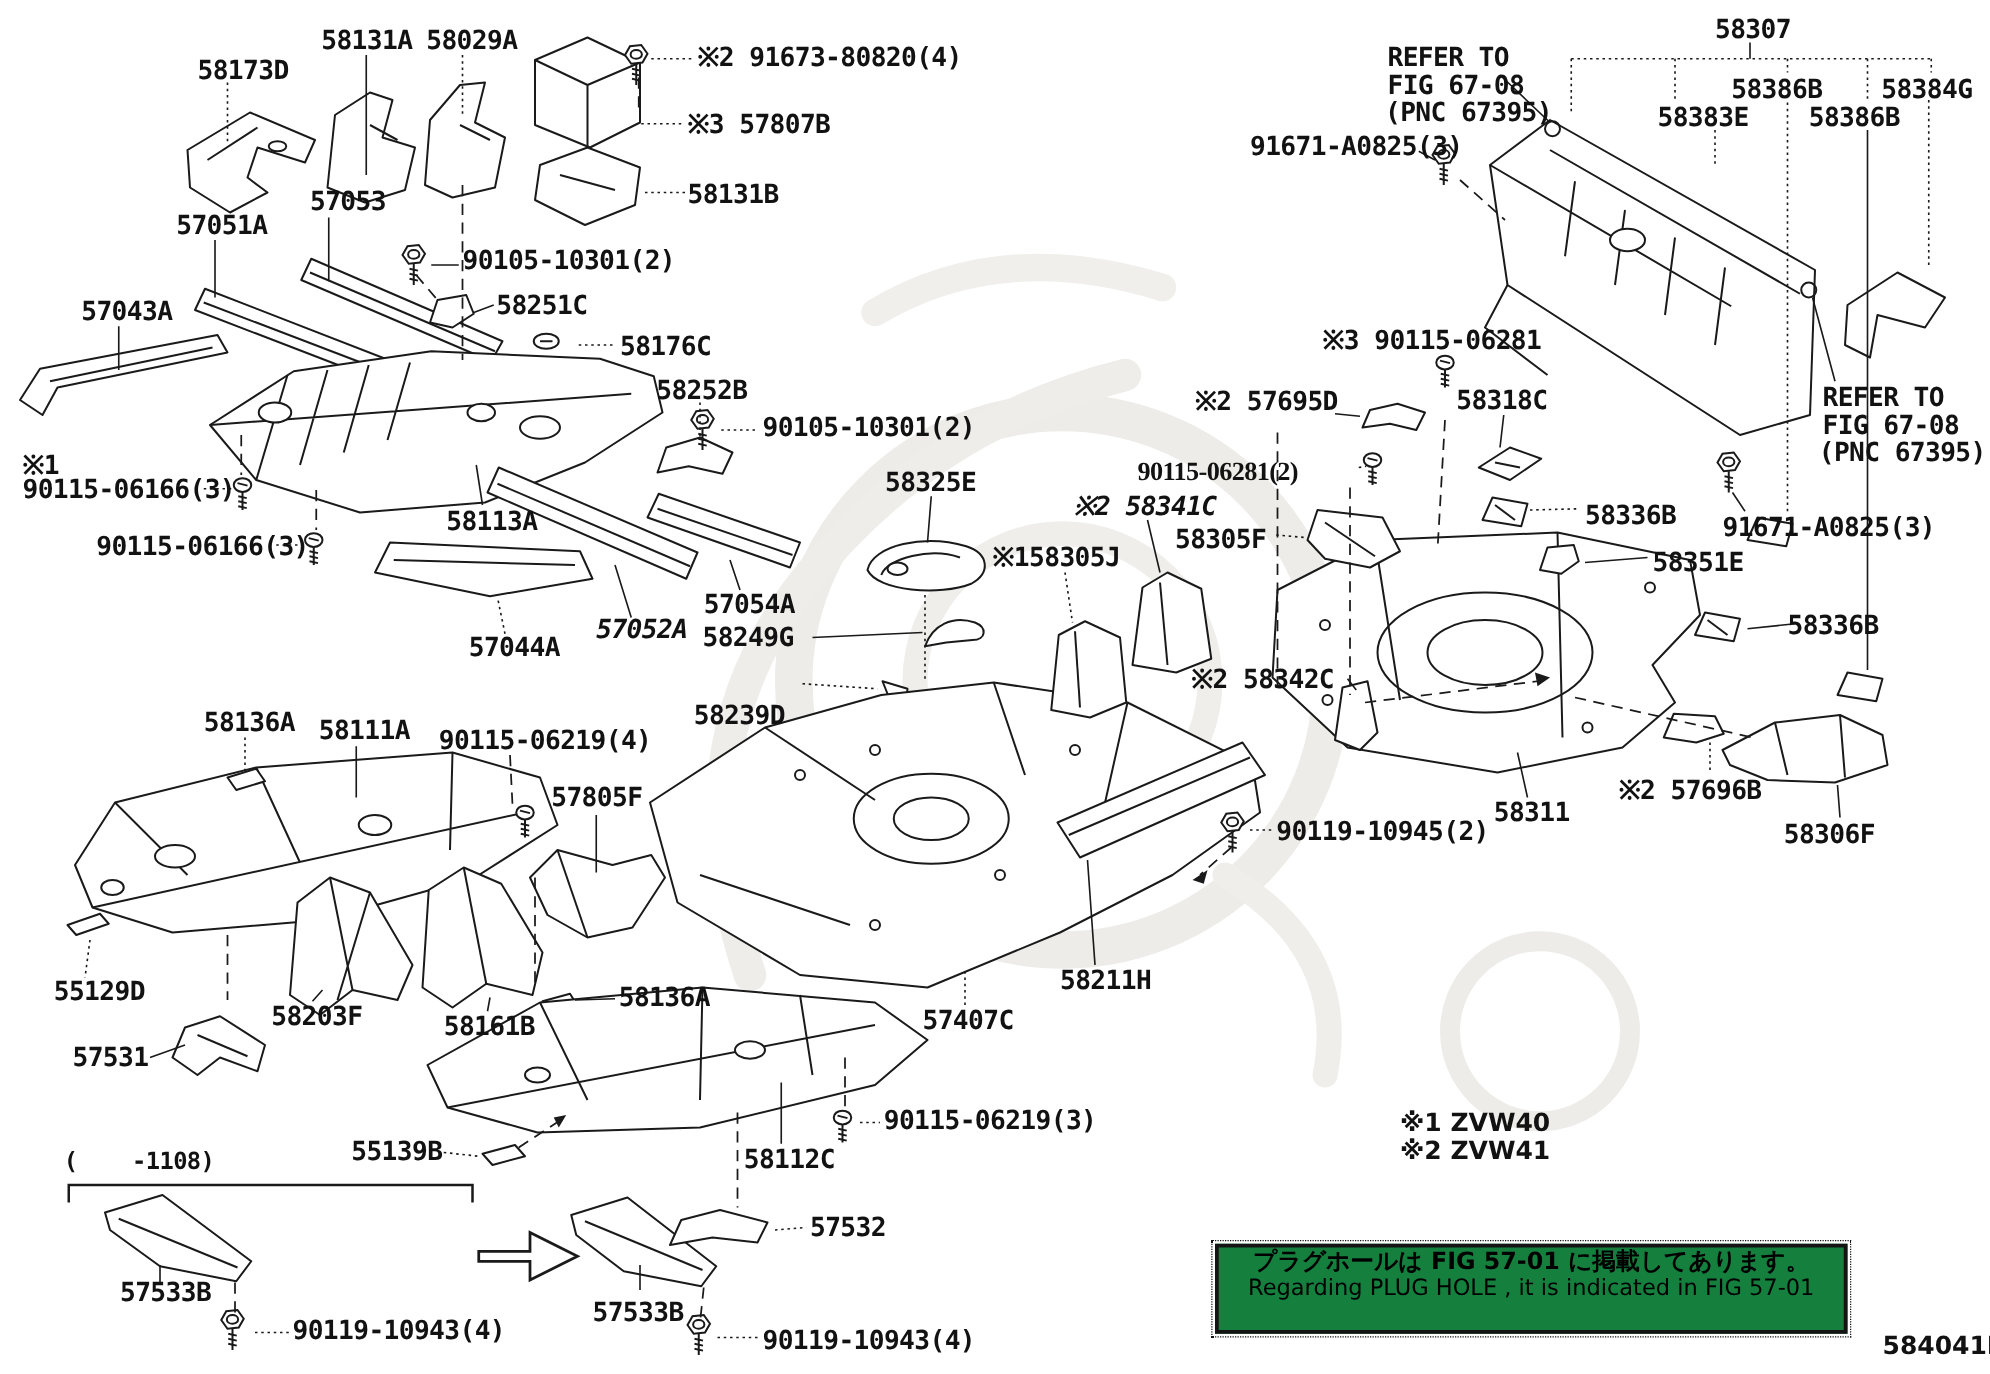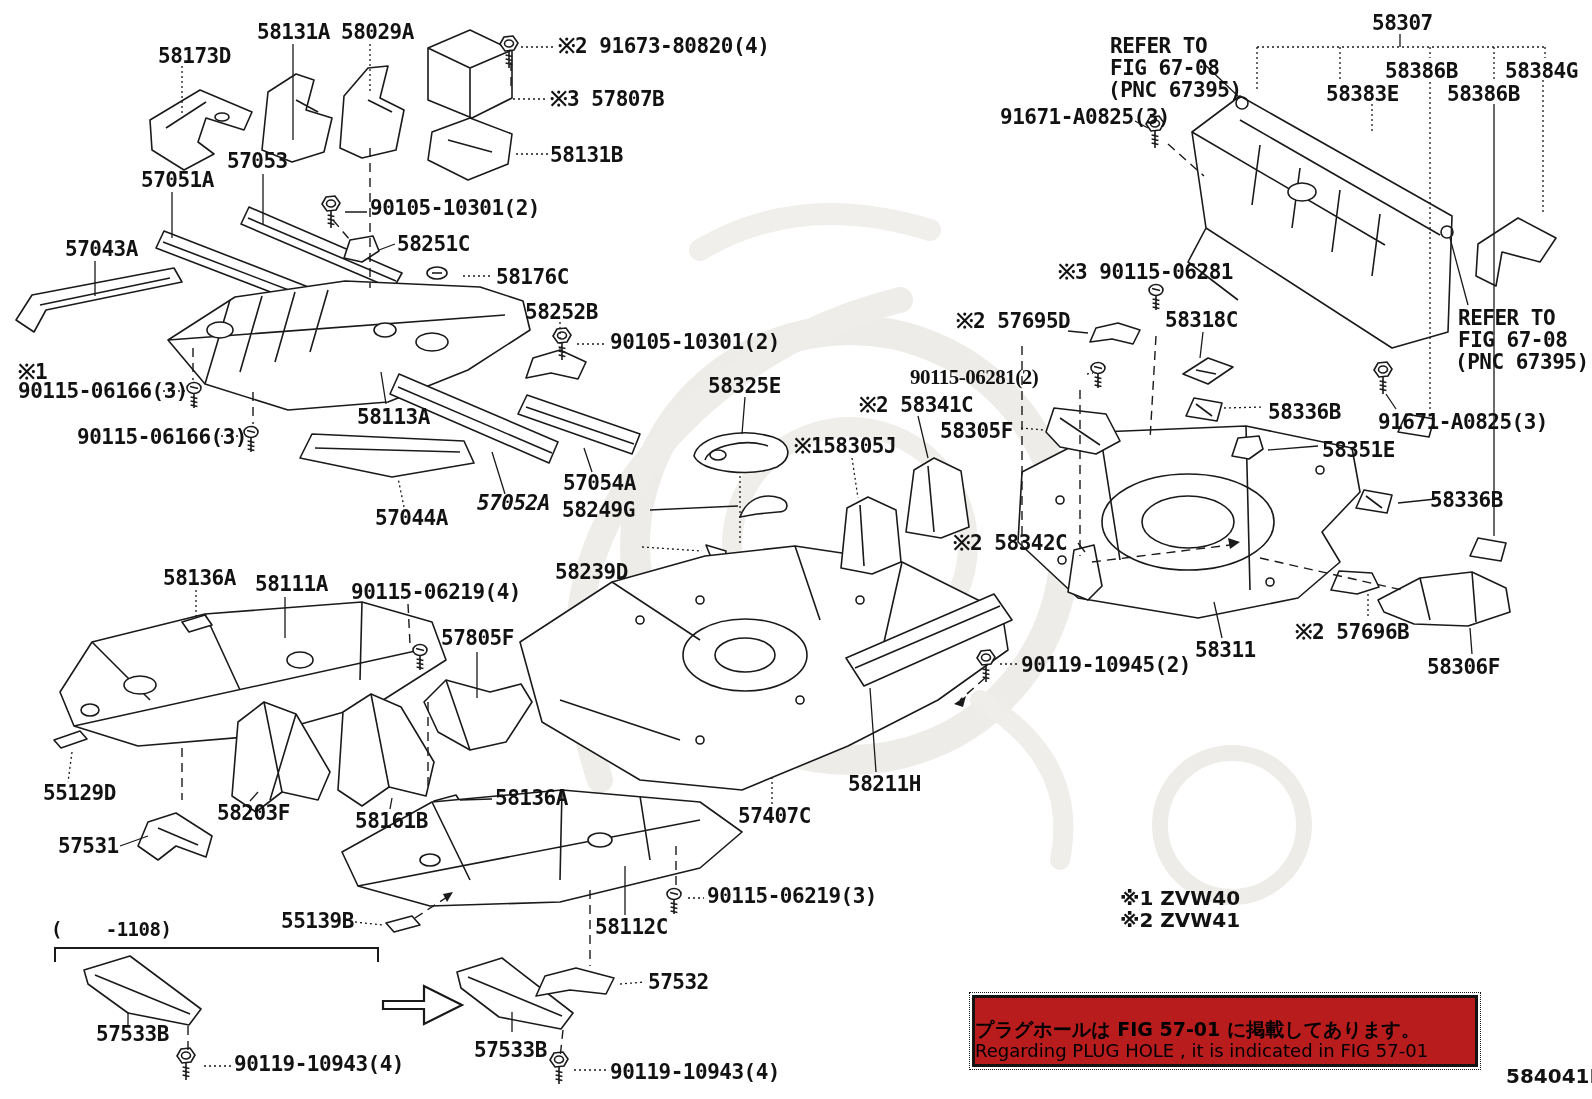--- a/index.html
+++ b/index.html
@@ -5,21 +5,21 @@
   html,body{margin:0;padding:0;background:#fff;}
   #stage{position:relative;width:1592px;height:1099px;background:#fff;overflow:hidden;
          font-family:"DejaVu Sans Mono",monospace;}
   #art{position:absolute;left:0;top:0;}
   #label-layer{position:absolute;left:0;top:0;width:100%;height:100%;}
   .lbl{position:absolute;font-weight:bold;font-size:21px;letter-spacing:-0.5px;
        color:#121212;white-space:pre;line-height:1;}
   .jp{font-family:"DejaVu Sans","Liberation Sans",sans-serif;letter-spacing:0;}
   #note-box{position:absolute;left:972px;top:995px;width:506px;height:72px;
             border:3px solid #141414;outline:1px dotted #141414;outline-offset:2px;
-            background:#b91c1c;text-align:left;padding-top:20px;box-sizing:border-box;}
+            background:#15803d;text-align:center;padding-top:0;box-sizing:border-box;}
   #note-box .nb1{font-family:"DejaVu Sans",sans-serif;font-weight:bold;font-size:19px;line-height:22px;display:block;}
   #note-box .nb2{font-family:"DejaVu Sans",sans-serif;font-size:18px;line-height:22px;display:block;}
   #note-box .nb3{font-family:"DejaVu Sans Mono",monospace;font-weight:bold;font-size:19px;line-height:23px;display:block;}
 </style>
 </head>
 <body>
 
 <div id="stage">
 
 <svg id="art" width="1592" height="1099" viewBox="0 0 1592 1099">
@@ -341,21 +341,21 @@
   </g>
 </svg>
 
 <div id="label-layer">
       <div class="lbl" style="left: 158px; top: 46px;">58173D</div>
       <div class="lbl" style="left: 257px; top: 22px;">58131A</div>
       <div class="lbl" style="left: 341px; top: 22px;">58029A</div>
       <div class="lbl" style="left: 558px; top: 36px;">※2 91673-80820(4)</div>
       <div class="lbl" style="left: 550px; top: 89px;">※3 57807B</div>
       <div class="lbl" style="left: 550px; top: 145px;">58131B</div>
-      <div class="lbl" style="left: 227px; top: 151px;">57053</div>
+      <div class="lbl" style="left: 248px; top: 151px;">57053</div>
       <div class="lbl" style="left: 141px; top: 170px;">57051A</div>
       <div class="lbl" style="left: 370px; top: 198px;">90105-10301(2)</div>
       <div class="lbl" style="left: 397px; top: 234px;">58251C</div>
       <div class="lbl" style="left: 65px; top: 239px;">57043A</div>
       <div class="lbl" style="left: 496px; top: 267px;">58176C</div>
       <div class="lbl" style="left: 525px; top: 302px;">58252B</div>
       <div class="lbl" style="left: 610px; top: 332px;">90105-10301(2)</div>
       <div class="lbl" style="left: 708px; top: 376px;">58325E</div>
       <div class="lbl" style="left: 18px; top: 362px;">※1</div>
       <div class="lbl" style="left: 18px; top: 381px;">90115-06166(3)</div>
@@ -397,21 +397,21 @@
       <div class="lbl" style="left: 1108px; top: 80px;">(PNC 67395)</div>
       <div class="lbl" style="left: 1000px; top: 107px;">91671-A0825(3)</div>
       <div class="lbl" style="left: 1385px; top: 61px;">58386B</div>
       <div class="lbl" style="left: 1505px; top: 61px;">58384G</div>
       <div class="lbl" style="left: 1326px; top: 84px;">58383E</div>
       <div class="lbl" style="left: 1447px; top: 84px;">58386B</div>
       <div class="lbl" style="left: 1058px; top: 262px;">※3 90115-06281</div>
       <div class="lbl" style="left: 1165px; top: 310px;">58318C</div>
       <div class="lbl" style="left: 940px; top: 311px; margin-left: 16px;">※2 57695D</div>
       <div class="lbl" style="left: 910px; top: 367px; font-family: Liberation Serif, serif;">90115-06281(2)</div>
-      <div class="lbl" style="left: 859px; top: 395px;">※2 58341C</div>
+      <div class="lbl" style="left: 859px; top: 395px; font-style: italic;">※2 58341C</div>
       <div class="lbl" style="left: 940px; top: 421px;">58305F</div>
       <div class="lbl" style="left: 1268px; top: 402px;">58336B</div>
       <div class="lbl" style="left: 1458px; top: 308px;">REFER TO</div>
       <div class="lbl" style="left: 1458px; top: 330px;">FIG 67-08</div>
       <div class="lbl" style="left: 1455px; top: 352px;">(PNC 67395)</div>
       <div class="lbl" style="left: 1378px; top: 412px;">91671-A0825(3)</div>
       <div class="lbl" style="left: 1322px; top: 440px;">58351E</div>
       <div class="lbl" style="left: 1430px; top: 490px;">58336B</div>
       <div class="lbl" style="left: 953px; top: 533px;">※2 58342C</div>
       <div class="lbl jp" style="left: 1120px; top: 888px; font-size: 20px;">※1 ZVW40</div>

